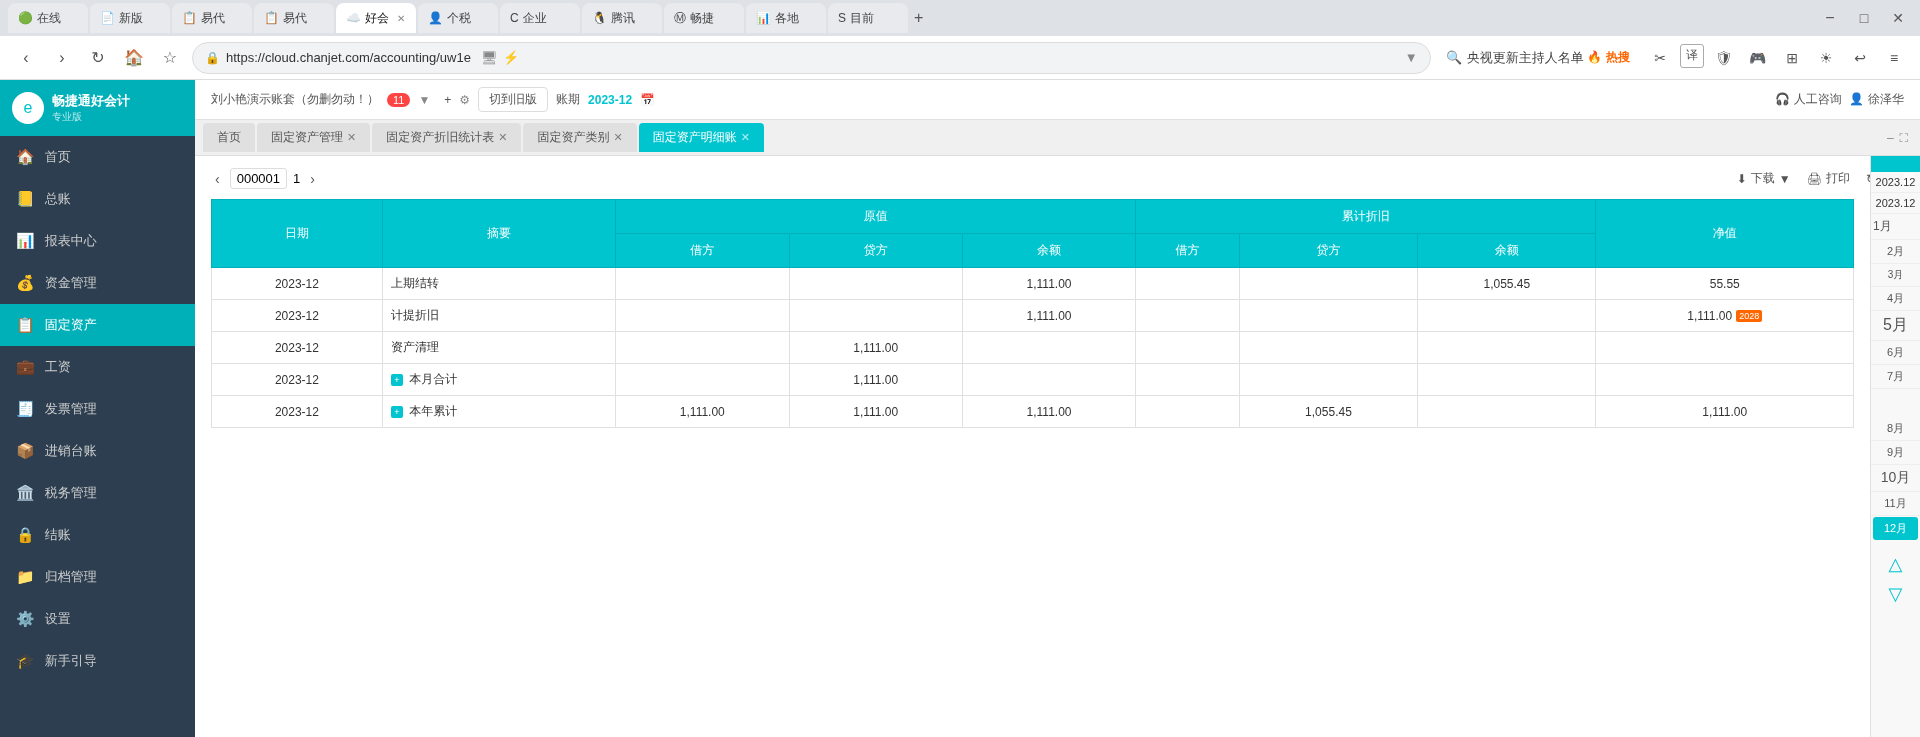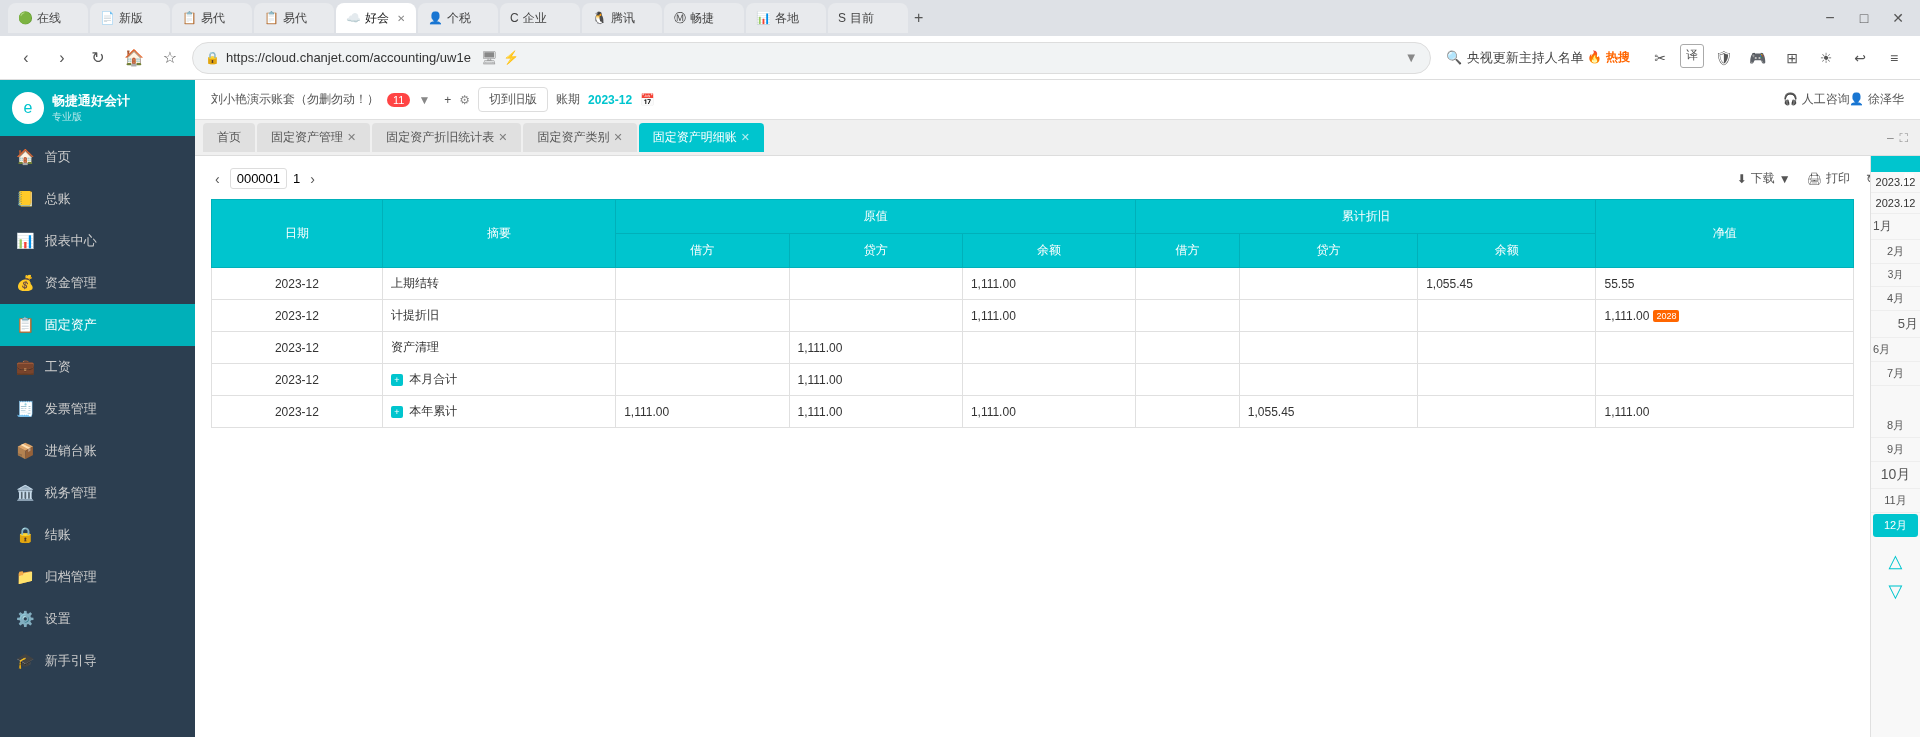--- a/index.html
+++ b/index.html
@@ -31,21 +31,21 @@
     .sidebar-icon { font-size: 15px; }
 
     
     .main-content { flex: 1; background: #f5f5f5; display: flex; flex-direction: column; overflow: hidden; }
 
     
     .top-bar { background: #fff; border-bottom: 1px solid #e0e0e0; padding: 0 16px; height: 40px; display: flex; align-items: center; justify-content: space-between; }
     .top-bar-left { display: flex; align-items: center; gap: 8px; font-size: 12px; color: #555; }
     .top-bar-badge { background: #f44; color: #fff; border-radius: 10px; padding: 1px 6px; font-size: 11px; }
     .top-bar-btn { border: 1px solid #ddd; border-radius: 4px; padding: 3px 10px; font-size: 12px; cursor: pointer; background: #fff; color: #555; }
-    .top-bar-right { display: flex; align-items: center; gap: 0; font-size: 12px; color: #555; }
+    .top-bar-right { display: flex; align-items: center; gap: 8px; font-size: 12px; color: #555; }
 
     
     .page-tabs { background: #f0f0f0; border-bottom: 1px solid #ddd; display: flex; align-items: center; padding: 0 8px; height: 36px; gap: 2px; }
     .page-tab { padding: 6px 14px; font-size: 12px; cursor: pointer; color: #555; border-radius: 4px 4px 0 0; background: #e0e0e0; display: flex; align-items: center; gap: 4px; }
     .page-tab.active { background: #00c5ce; color: #fff; }
     .page-tab-close { font-size: 11px; cursor: pointer; opacity: 0.7; }
 
     
     .content-area { flex: 1; background: #fff; padding: 12px 16px; overflow: auto; position: relative; }
 
@@ -53,21 +53,21 @@
     .pagination-row { display: flex; align-items: center; justify-content: space-between; margin-bottom: 10px; }
     .pagination-left { display: flex; align-items: center; gap: 6px; font-size: 13px; }
     .page-nav-btn { cursor: pointer; color: #555; font-size: 14px; padding: 2px 4px; }
     .pagination-right { display: flex; align-items: center; gap: 16px; font-size: 12px; color: #555; }
     .action-btn { display: flex; align-items: center; gap: 4px; cursor: pointer; color: #555; }
 
     
     .data-table { width: 100%; border-collapse: collapse; font-size: 12px; }
     .data-table th { background: #00c5ce; color: #fff; padding: 8px 6px; text-align: center; border: 1px solid #00b0b9; font-weight: normal; }
     .data-table td { padding: 7px 8px; border: 1px solid #e0e0e0; text-align: center; color: #333; }
-    .data-table .amount { text-align: left; }
+    .data-table .amount { text-align: center; }
     .data-table .label-cell { text-align: left; border-radius: 15px; }
   </style>
 </head>
 <body>
 
 <div class="browser-chrome">
 
   <div class="tab-bar">
     <div class="tab">
       <span style="font-size:12px">🟢</span>
@@ -395,22 +395,22 @@
       </div>
 
       <div style="position:absolute; right:0; top:0; bottom:0; width:50px; background:#f8f8f8; border-left:1px solid #e0e0e0; display:flex; flex-direction:column;">
         <div style="background:#00c5ce; color:#fff; padding:8px 4px; font-size:11px; text-align:center; cursor:pointer; writing-mode:vertical-rl;">期间选择</div>
         <div style="padding:4px 2px; font-size:11px; text-align:center; color:#333; border-bottom:1px solid #eee;">2023.12</div>
         <div style="padding:4px 2px; font-size:11px; text-align:center; color:#333; border-bottom:1px solid #eee;">2023.12</div>
         <div style="padding:4px 2px; font-size:12px; text-align:left; color:#555; border-bottom:1px solid #eee; cursor:pointer;">1月</div>
         <div style="padding:4px 2px; font-size:11px; text-align:center; color:#555; border-bottom:1px solid #eee; cursor:pointer;">2月</div>
         <div style="padding:4px 2px; font-size:10px; text-align:center; color:#555; border-bottom:1px solid #eee; cursor:pointer;">3月</div>
         <div style="padding:4px 2px; font-size:11px; text-align:center; color:#555; border-bottom:1px solid #eee; cursor:pointer;">4月</div>
-        <div style="padding:4px 2px; font-size:13px; text-align:right; color:#555; border-bottom:1px solid #eee; cursor:pointer;">5月</div>
-        <div style="padding:4px 2px; font-size:11px; text-align:left; color:#555; border-bottom:1px solid #eee; cursor:pointer;">6月</div>
+        <div style="padding:4px 2px; font-size:16px; text-align:center; color:#555; border-bottom:1px solid #eee; cursor:pointer;">5月</div>
+        <div style="padding:4px 2px; font-size:11px; text-align:center; color:#555; border-bottom:1px solid #eee; cursor:pointer;">6月</div>
         <div style="padding:4px 2px; font-size:11px; text-align:center; color:#555; border-bottom:1px solid #eee; cursor:pointer;">7月</div>
         <div style="padding:4px 2px; font-size:11px; text-align:center; color:#555; border-bottom:1px solid #eee; cursor:pointer;margin-top:28px;">8月</div>
         <div style="padding:4px 2px; font-size:11px; text-align:center; color:#555; border-bottom:1px solid #eee; cursor:pointer;">9月</div>
         <div style="padding:4px 2px; font-size:14px; text-align:center; color:#555; border-bottom:1px solid #eee; cursor:pointer;">10月</div>
         <div style="padding:4px 2px; font-size:11px; text-align:center; color:#555; border-bottom:1px solid #eee; cursor:pointer;">11月</div>
         <div style="padding:4px 2px; font-size:11px; text-align:center; background:#00c5ce; color:#fff; border-radius:3px; margin:1px 2px; cursor:pointer;">12月</div>
         <div style="display:flex; flex-direction:column; align-items:center; gap:8px; padding:8px 4px; margin-top:4px;">
           <div style="cursor:pointer; color:#00c5ce; font-size:18px;">△</div>
           <div style="cursor:pointer; color:#00c5ce; font-size:18px;">▽</div>
         </div>

